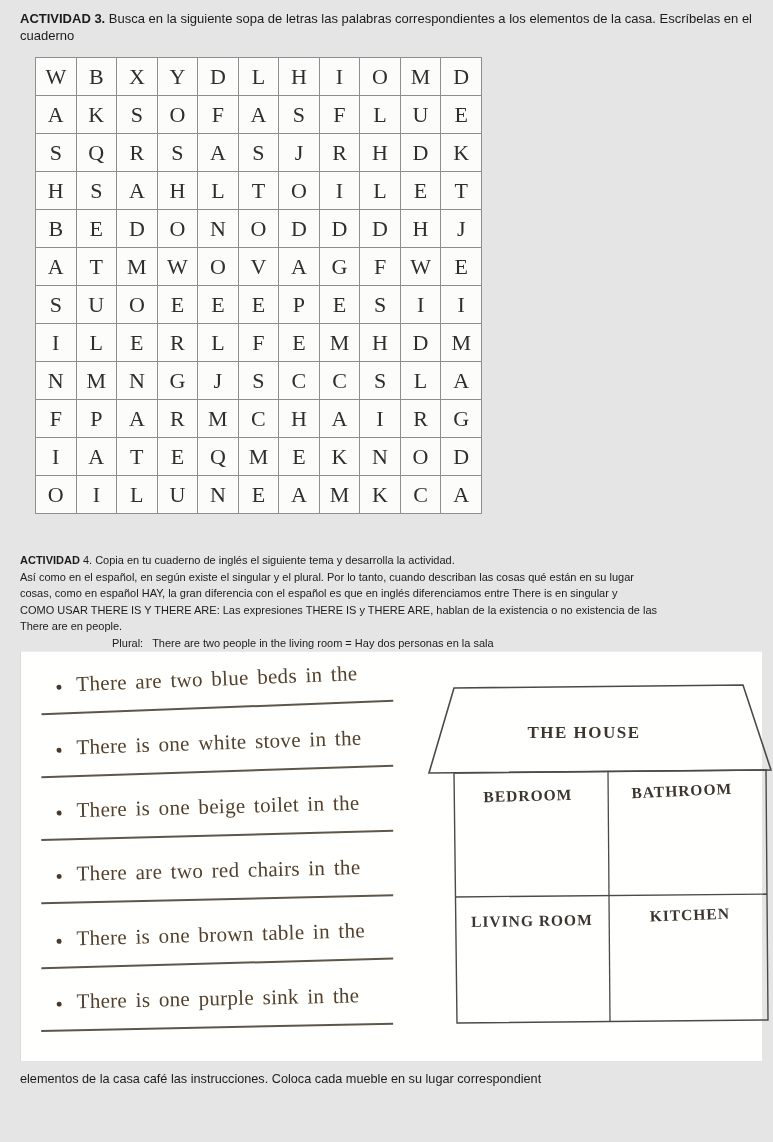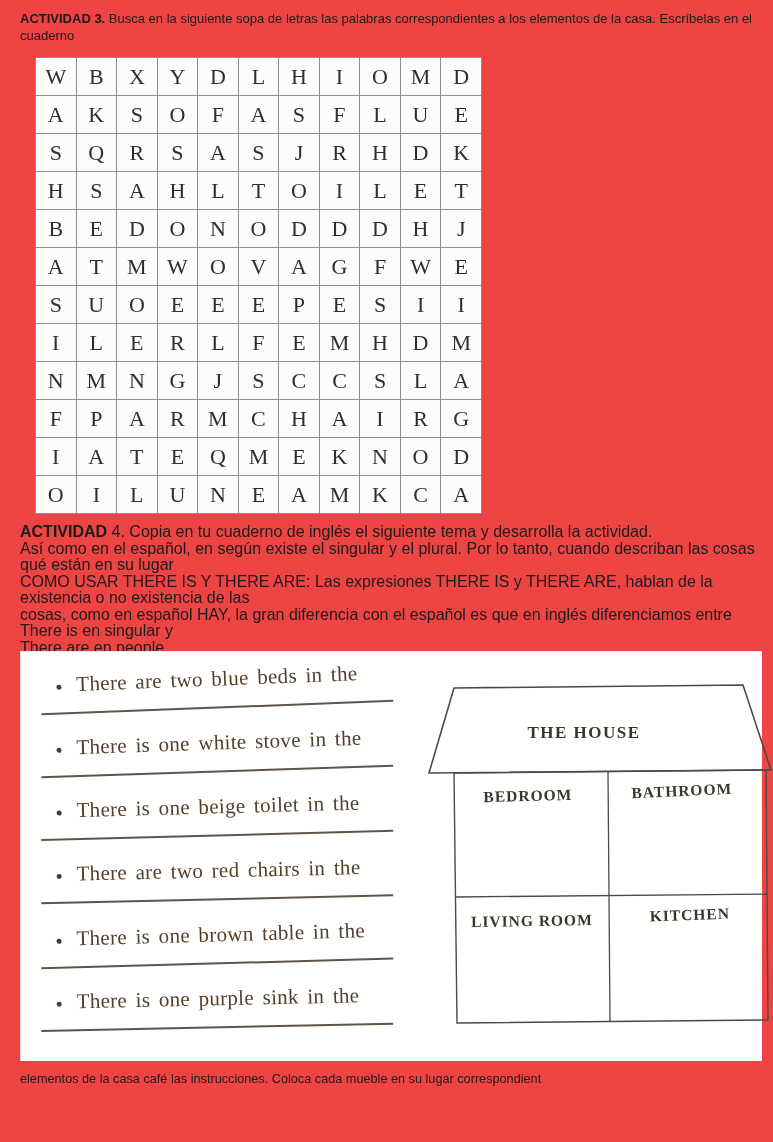--- a/index.html
+++ b/index.html
@@ -1,31 +1,31 @@
 <!DOCTYPE html>
 <html><head>
 <meta charset="utf-8">
 <style>
   html,body{margin:0;padding:0;background:#ffffff;}
   .page{
     position:relative;
     width:773px;height:1142px;
-    background:#ef4444;
+    background:#e5e5e5;
     font-family:"Liberation Sans",sans-serif;
     color:#1c1c1c;
     overflow:hidden;
   }
   
   .para{
     position:absolute;left:20px;right:18px;
     font-size:13px;line-height:16.5px;color:#1b1b1b;
   }
   .para b{font-weight:bold;}
   .a3{top:11px;}
-  .a4{top:524px;font-size:16px;}
+  .a4{top:552px;font-size:11px;}
   .footer-para{top:1071px;font-size:12.7px;}
   .indent-plural{padding-left:92px;white-space:pre-wrap;}
   
   .wordsearch{
     position:absolute;left:35px;top:57px;
     width:447px;height:449px;
     border-collapse:collapse;table-layout:fixed;
     background:#fcfcfb;
   }
   .wordsearch td{
@@ -240,23 +240,24 @@
           <td>K</td>
           <td>C</td>
           <td>A</td>
         </tr>
       </tbody>
   </table>
 
   <div class="para a4">
     <div><b>ACTIVIDAD</b><span> 4. Copia en tu cuaderno de inglés el siguiente tema y desarrolla la actividad.</span></div>
     <div>Así como en el español, en según existe el singular y el plural. Por lo tanto, cuando describan las cosas qué están en su lugar</div>
+    <div>cosas, como en español HAY, la gran diferencia con el español es que en inglés diferenciamos entre There is en singular y</div>
     <div>COMO USAR THERE IS Y THERE ARE: Las expresiones THERE IS y THERE ARE, hablan de la existencia o no existencia de las</div>
-    <div>cosas, como en español HAY, la gran diferencia con el español es que en inglés diferenciamos entre There is en singular y</div>
     <div>There are en people.</div>
+    <div class="indent-plural">Plural:   There are two people in the living room = Hay dos personas en la sala</div>
   </div>
 
   <div class="photo-panel">
 
     <div class="sentences">
       <div class="sentence-row">
         <span class="bullet"></span>
         <span class="sentence-text">There are two blue beds in the</span>
         <span class="blank-line"></span>
       </div>

